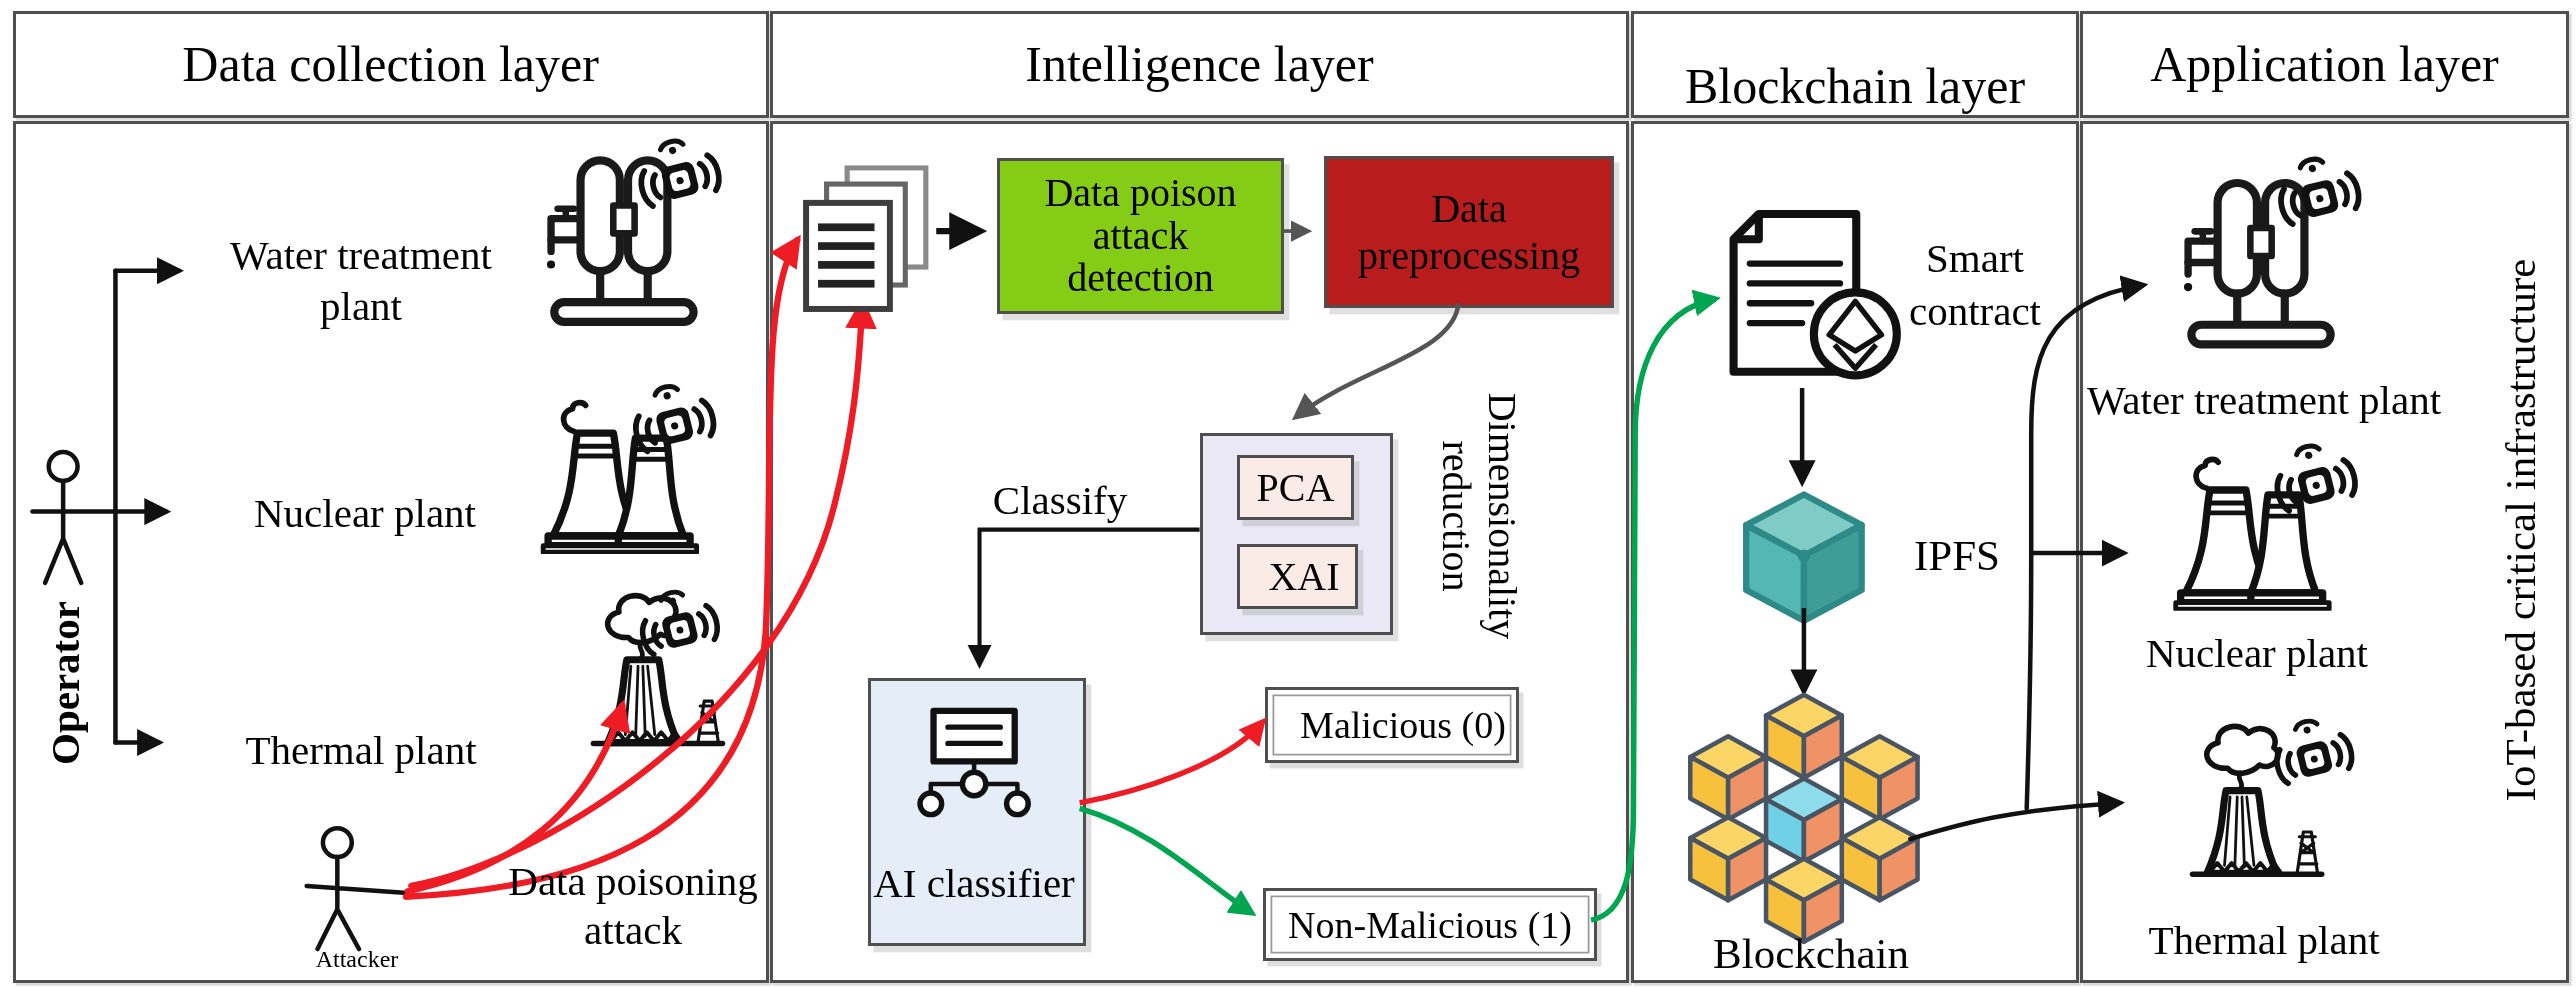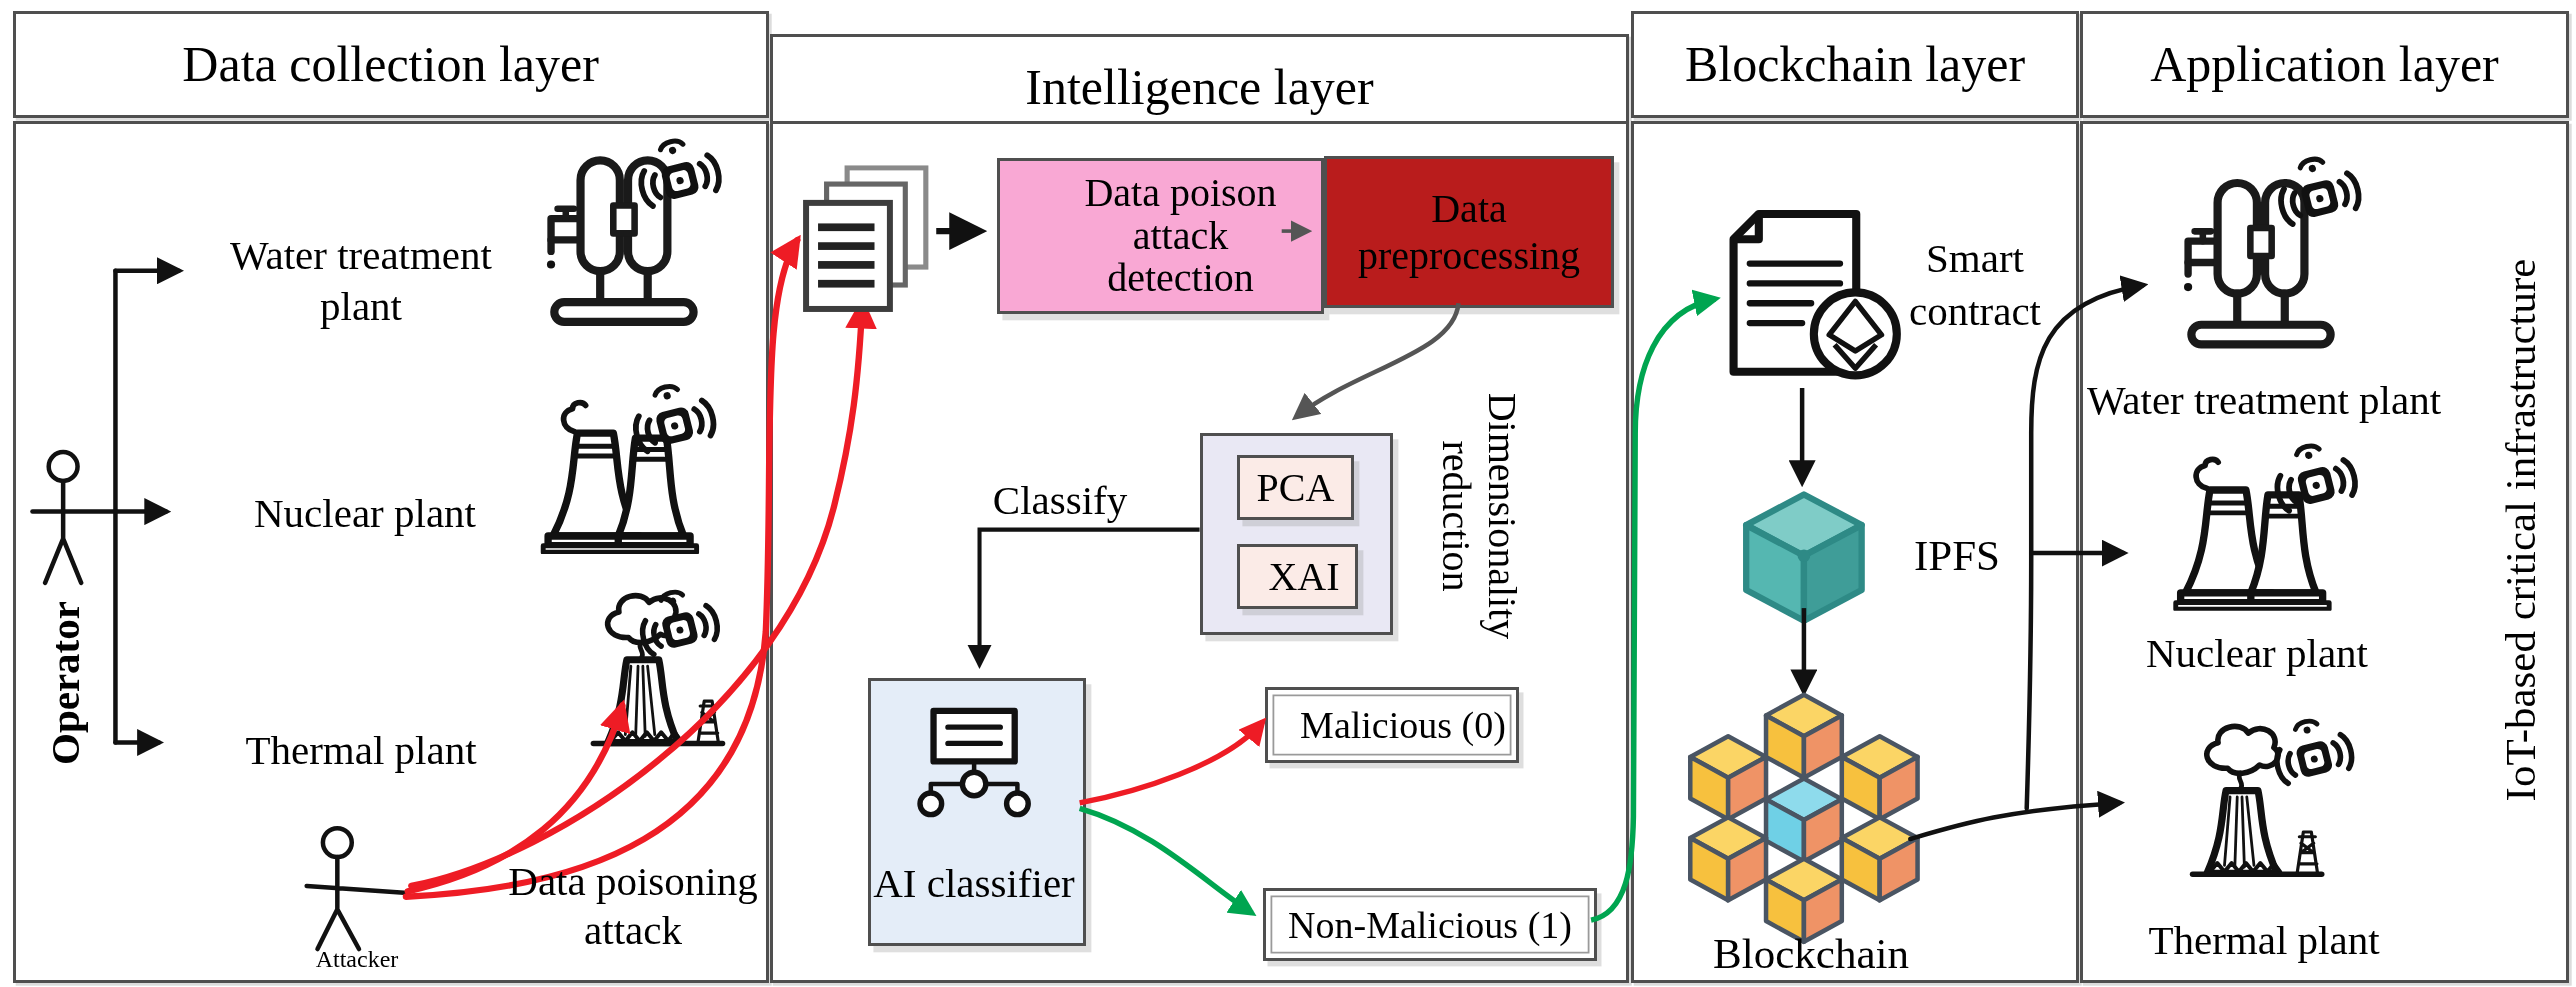--- a/index.html
+++ b/index.html
@@ -17,36 +17,36 @@
   svg.overlay{position:absolute;left:0;top:0;pointer-events:none;}
 </style>
 </head>
 <body>
 
 <div id="canvas">
 
   <div class="cell hdr" style="left:12.6px;top:10.8px;width:750px;height:101px;">
       <span>Data collection layer</span>
     </div>
-  <div class="cell hdr" style="left:770px;top:10.8px;width:853px;height:101px;margin-top:23px;">
+  <div class="cell hdr" style="left:770px;top:10.8px;width:853px;height:101px;">
       <span>Intelligence layer</span>
     </div>
-  <div class="cell hdr" style="left:1631px;top:10.8px;width:442px;height:101px;">
+  <div class="cell hdr" style="left:1631px;top:10.8px;width:442px;height:101px;align-items:flex-end;">
       <span>Blockchain layer</span>
     </div>
   <div class="cell hdr" style="left:2080px;top:10.8px;width:483px;height:101px;">
       <span>Application layer</span>
     </div>
 
   <div class="cell" style="left:12.6px;top:121px;width:750px;height:856px;"></div>
   <div class="cell" style="left:770px;top:121px;width:853px;height:856px;"></div>
   <div class="cell" style="left:1631px;top:121px;width:442px;height:856px;"></div>
   <div class="cell" style="left:2080px;top:121px;width:483px;height:856px;"></div>
 
-  <div class="fbox" style="left:997px;top:158px;width:281px;height:150px;background:#f9a8d4;padding-left:40px;">
+  <div class="fbox" style="left:997px;top:158px;width:281px;height:150px;background:#84cc16;">
     <div class="ctr" style="font-size:40px;line-height:1.07;">
       <span>Data poison</span>
       <span>attack</span>
       <span>detection</span>
     </div>
   </div>
   <div class="fbox" style="left:1324px;top:156px;width:284px;height:146px;background:#b91c1c;">
     <div class="ctr" style="font-size:40px;line-height:1.18;">
       <span>Data</span>
       <span>preprocessing</span>

